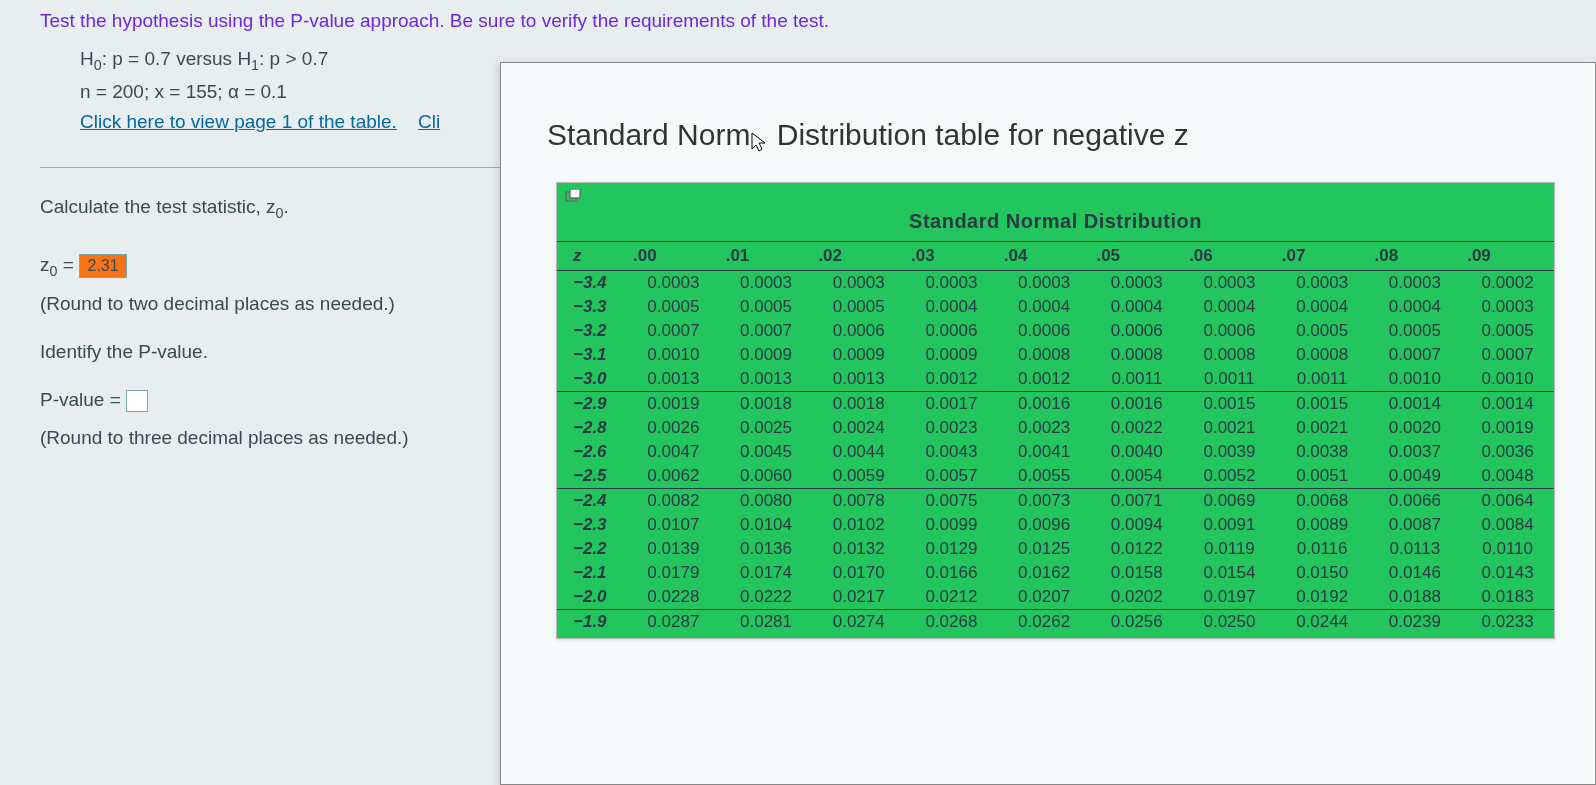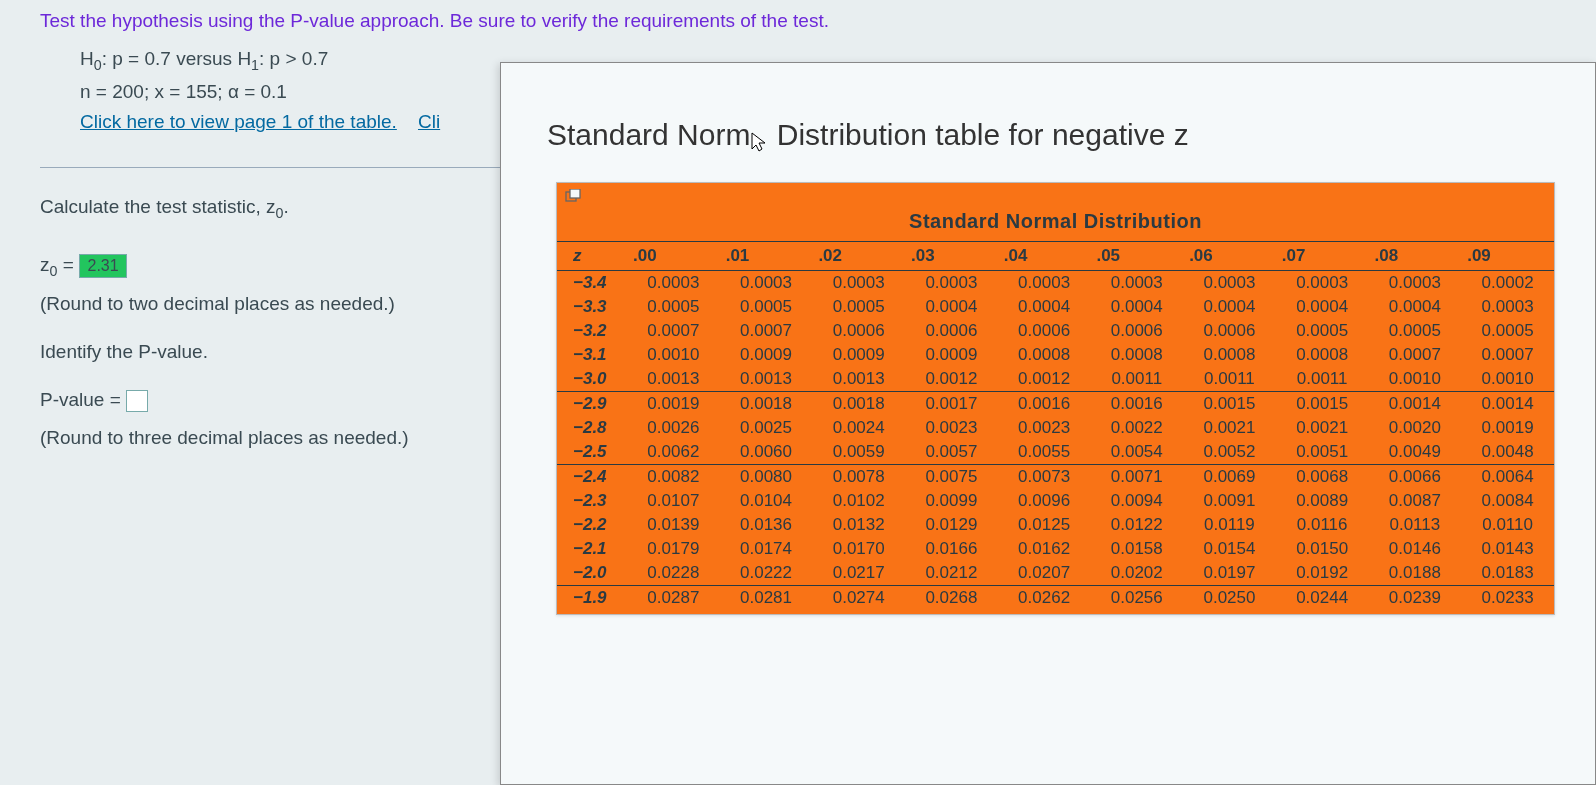--- a/index.html
+++ b/index.html
@@ -39,21 +39,21 @@
   }
   .calc-block {
     font-size: 19px;
     line-height: 2;
     color: #3a4a52;
   }
   .input-box {
     display: inline-block;
     width: 48px;
     height: 24px;
-    background: #22c55e;
+    background: #f97316;
     border: 1px solid #7aa;
     vertical-align: middle;
     text-align: center;
     font-size: 16px;
     line-height: 22px;
   }
   .empty-box {
     display: inline-block;
     width: 22px;
     height: 22px;
@@ -79,21 +79,21 @@
   }
   .cursor-icon {
     display: inline-block;
     width: 18px;
     height: 22px;
     position: relative;
     vertical-align: middle;
   }
   .table-wrap {
     margin: 20px 40px 0 55px;
-    background: #f97316;
+    background: #22c55e;
     border: 1px solid #bbb;
     box-shadow: 0 1px 3px rgba(0,0,0,0.1);
     padding-bottom: 4px;
   }
   .pop-icon {
     padding: 6px 8px 0 8px;
     color: #666;
     font-size: 14px;
   }
   .table-caption {
@@ -290,20 +290,33 @@
             <td>0.0025</td>
             <td>0.0024</td>
             <td>0.0023</td>
             <td>0.0023</td>
             <td>0.0022</td>
             <td>0.0021</td>
             <td>0.0021</td>
             <td>0.0020</td>
             <td>0.0019</td>
           </tr>
+          <tr>
+            <td class="zcol">−2.6</td>
+            <td>0.0047</td>
+            <td>0.0045</td>
+            <td>0.0044</td>
+            <td>0.0043</td>
+            <td>0.0041</td>
+            <td>0.0040</td>
+            <td>0.0039</td>
+            <td>0.0038</td>
+            <td>0.0037</td>
+            <td>0.0036</td>
+          </tr>
           <tr class="block-border-bottom">
             <td class="zcol">−2.5</td>
             <td>0.0062</td>
             <td>0.0060</td>
             <td>0.0059</td>
             <td>0.0057</td>
             <td>0.0055</td>
             <td>0.0054</td>
             <td>0.0052</td>
             <td>0.0051</td>

